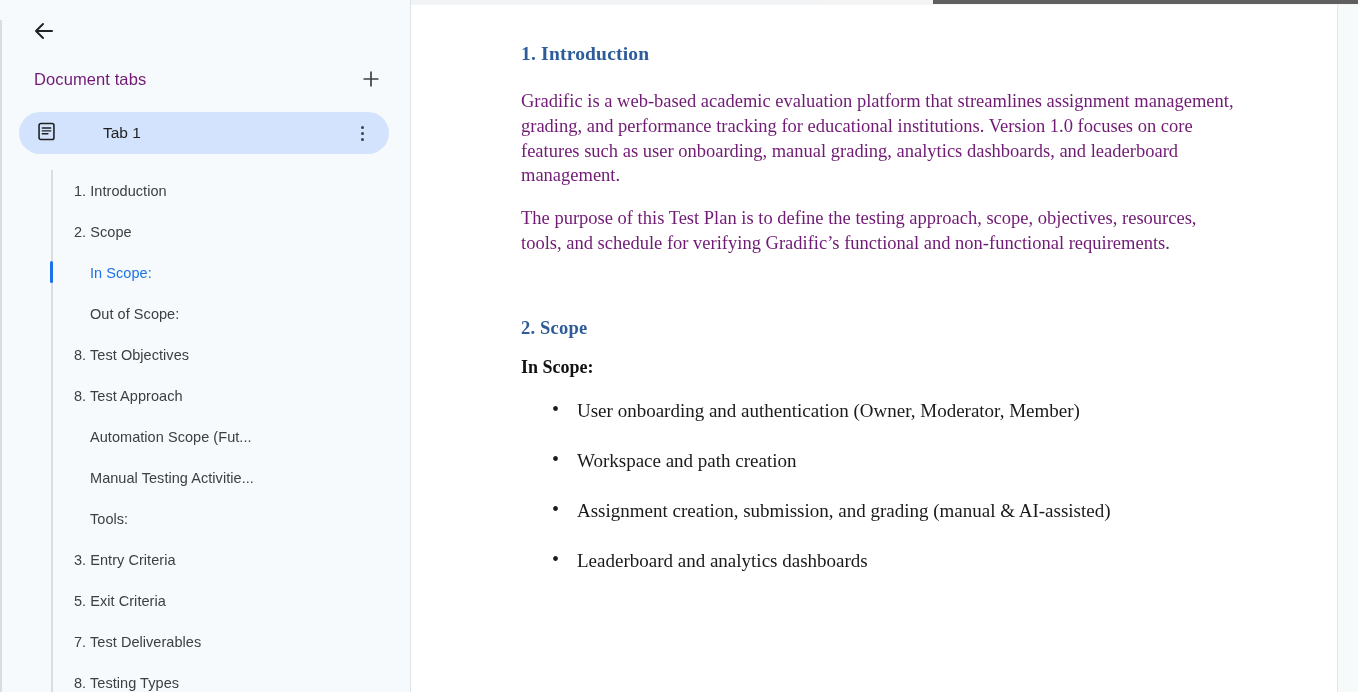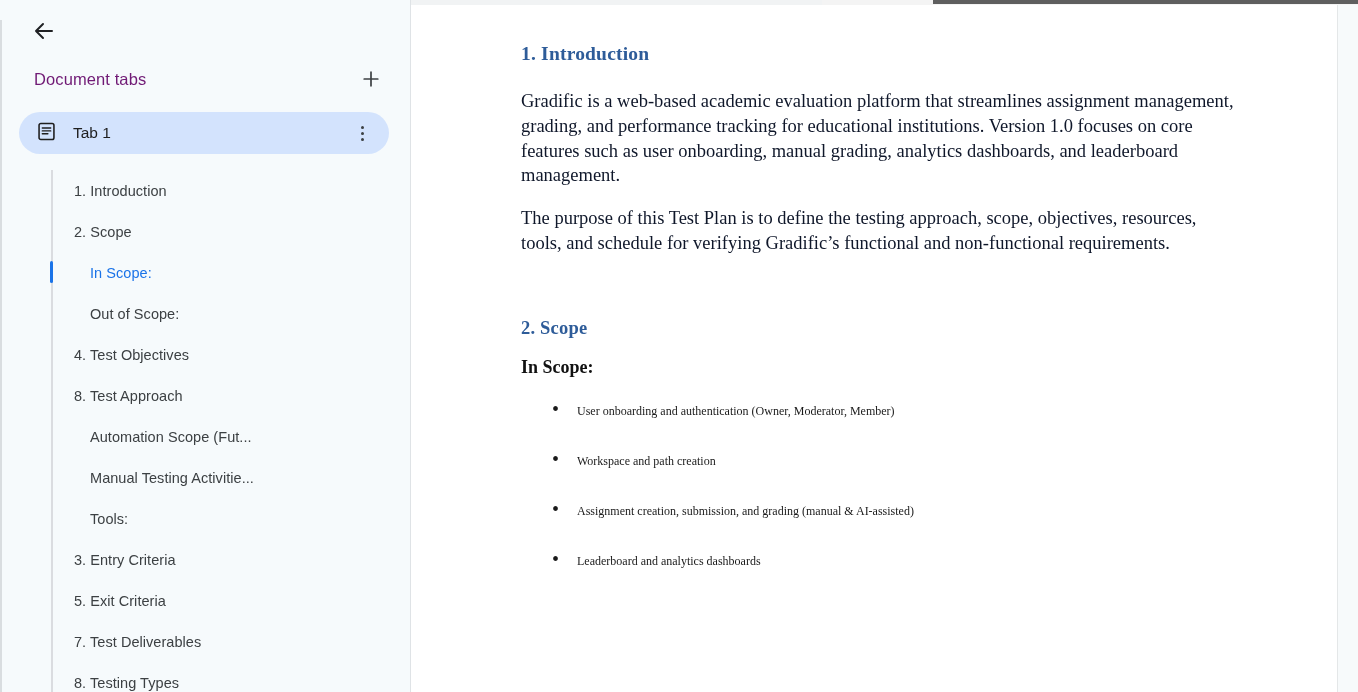--- a/index.html
+++ b/index.html
@@ -91,20 +91,21 @@
   
   .tab-pill {
     margin: 16px 21px 0 19px;
     height: 42px;
     background: #d3e3fd;
     border-radius: 21px;
     display: flex;
     align-items: center;
     padding: 0 14px 0 17px;
     cursor: pointer;
+    gap: 30px;
   }
   .tab-pill .tab-label {
     flex: 1;
     margin-left: 16px;
     font-size: 15.5px;
     color: #1f1f1f;
     font-weight: 500;
   }
   .kebab {
     width: 26px; height: 26px;
@@ -195,42 +196,42 @@
     font-weight: bold;
     color: #2e5c99;
     letter-spacing: .2px;
   }
   .doc h1.scope-head { font-size: 18.5px; }
 
   .doc p {
     font-family: "Liberation Serif", serif;
     font-size: 18.5px;
     line-height: 24.8px;
-    color: #0f172a;
+    color: #701a75;
     text-align: left;
   }
 
   .gap-16 { height: 18px; }
   .gap-26 { height: 24px; }
   .gap-60 { height: 62px; }
 
   .doc .subhead {
     font-family: "Liberation Serif", serif;
     font-size: 18px;
     font-weight: bold;
     color: #111111;
   }
 
   .bullets {
     list-style: none;
     margin-top: 20px;
   }
   .bullets li {
     font-family: "Liberation Serif", serif;
-    font-size: 12px;
+    font-size: 19px;
     color: #1a1a1a;
     position: relative;
     padding-left: 56px;
     height: 50px;
     line-height: 26px;
   }
   .bullets li::before {
     content: "\2022";
     position: absolute;
     left: 31px;
@@ -276,21 +277,21 @@
           <span></span>
           <span></span>
       </span>
     </div>
 
     <nav class="outline">
       <div class="outline-item lvl1">1. Introduction</div>
       <div class="outline-item lvl1">2. Scope</div>
       <div class="outline-item lvl2 active">In Scope:</div>
       <div class="outline-item lvl2">Out of Scope:</div>
-      <div class="outline-item lvl1">4. Test Objectives</div>
+      <div class="outline-item lvl1">8. Test Objectives</div>
       <div class="outline-item lvl1">8. Test Approach</div>
       <div class="outline-item lvl2">Automation Scope (Fut...</div>
       <div class="outline-item lvl2">Manual Testing Activitie...</div>
       <div class="outline-item lvl2">Tools:</div>
       <div class="outline-item lvl1">3. Entry Criteria</div>
       <div class="outline-item lvl1">5. Exit Criteria</div>
       <div class="outline-item lvl1">7. Test Deliverables</div>
       <div class="outline-item lvl1">8. Testing Types</div>
     </nav>
   </aside>

